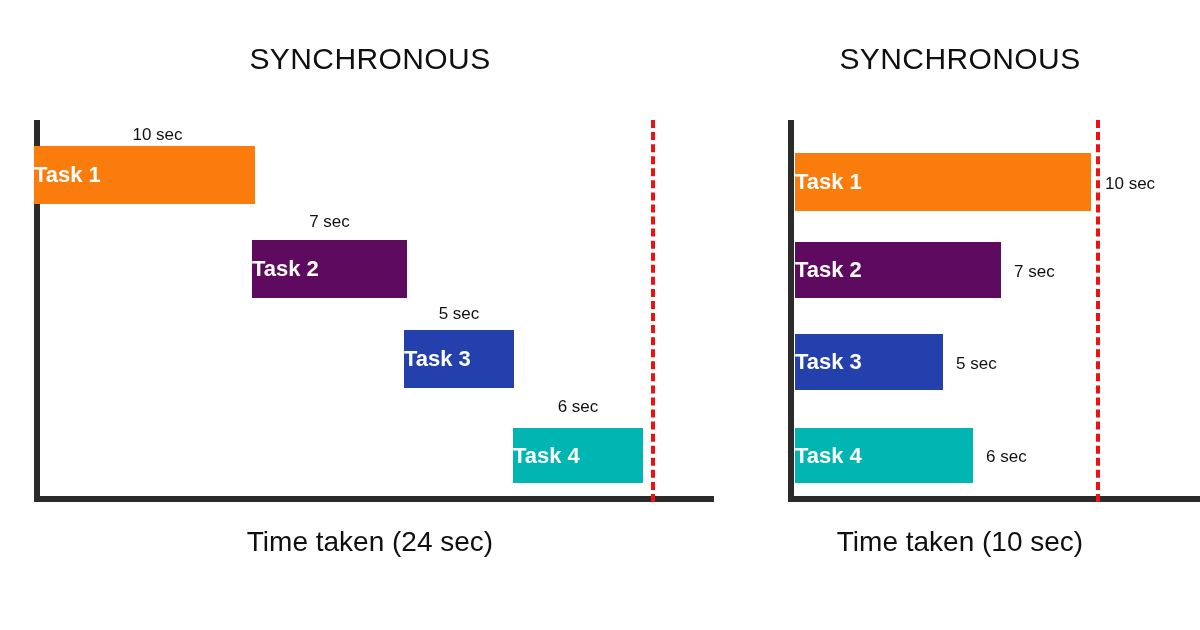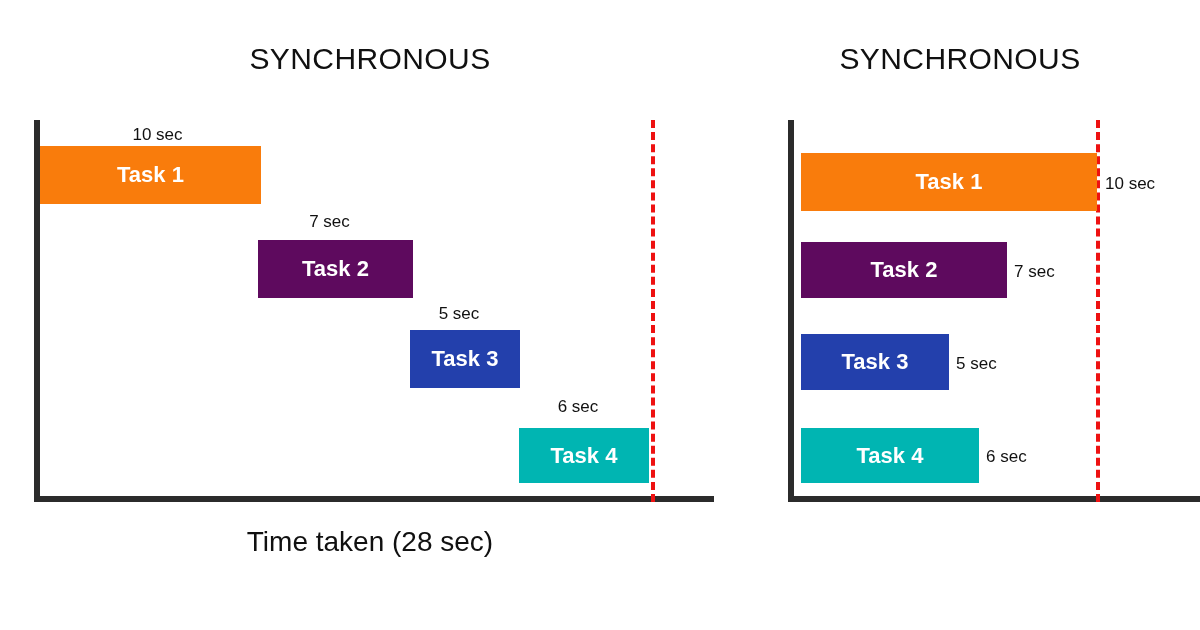--- a/index.html
+++ b/index.html
@@ -66,21 +66,21 @@
   
   .bar{
     position:absolute;
     display:flex;
     align-items:center;
     color:#ffffff;
     font-size:22px;
     font-weight:700;
     line-height:1;
   }
-  .bar.centered{justify-content:center;margin-left:6px;}
+  .bar.centered{}
   .bar-label{pointer-events:none;}
 
   .duration{
     position:absolute;
     font-size:17px;
     font-weight:400;
     color:#111111;
     white-space:nowrap;
     line-height:1;
   }
@@ -113,21 +113,21 @@
     <div class="duration above" style="left:404px; top:305px; width:110px;">5 sec</div>
     <div class="bar centered" style="left:404px; top:330px; width:110px; height:58px; background:#2340AC;">
       <span class="bar-label">Task 3</span>
     </div>
 
     <div class="duration above" style="left:513px; top:398px; width:130px;">6 sec</div>
     <div class="bar centered" style="left:513px; top:428px; width:130px; height:55px; background:#00B5B2;">
       <span class="bar-label">Task 4</span>
     </div>
 
-    <div class="panel-caption" id="caption-sync">Time taken (28 sec)</div>
+    <div class="panel-caption" id="caption-sync">Time taken (24 sec)</div>
   </div>
 
   <div class="panel" id="panel-async">
 
     <div class="panel-title" id="title-async">SYNCHRONOUS</div>
 
     <div class="axis-y" style="left:68px; top:120px; height:382px;"></div>
     <div class="axis-x" style="left:68px; top:496px; width:412px;"></div>
 
     <div class="deadline" style="left:376px; top:120px; height:382px;"></div>
@@ -145,15 +145,16 @@
     <div class="bar centered" style="left:75px; top:334px; width:148px; height:56px; background:#2340AC;">
       <span class="bar-label">Task 3</span>
     </div>
     <div class="duration" style="left:236px; top:355px;">5 sec</div>
 
     <div class="bar centered" style="left:75px; top:428px; width:178px; height:55px; background:#00B5B2;">
       <span class="bar-label">Task 4</span>
     </div>
     <div class="duration" style="left:266px; top:448px;">6 sec</div>
 
+    <div class="panel-caption" id="caption-async">Time taken (10 sec)</div>
   </div>
 
 </div>
 
 </body></html>

